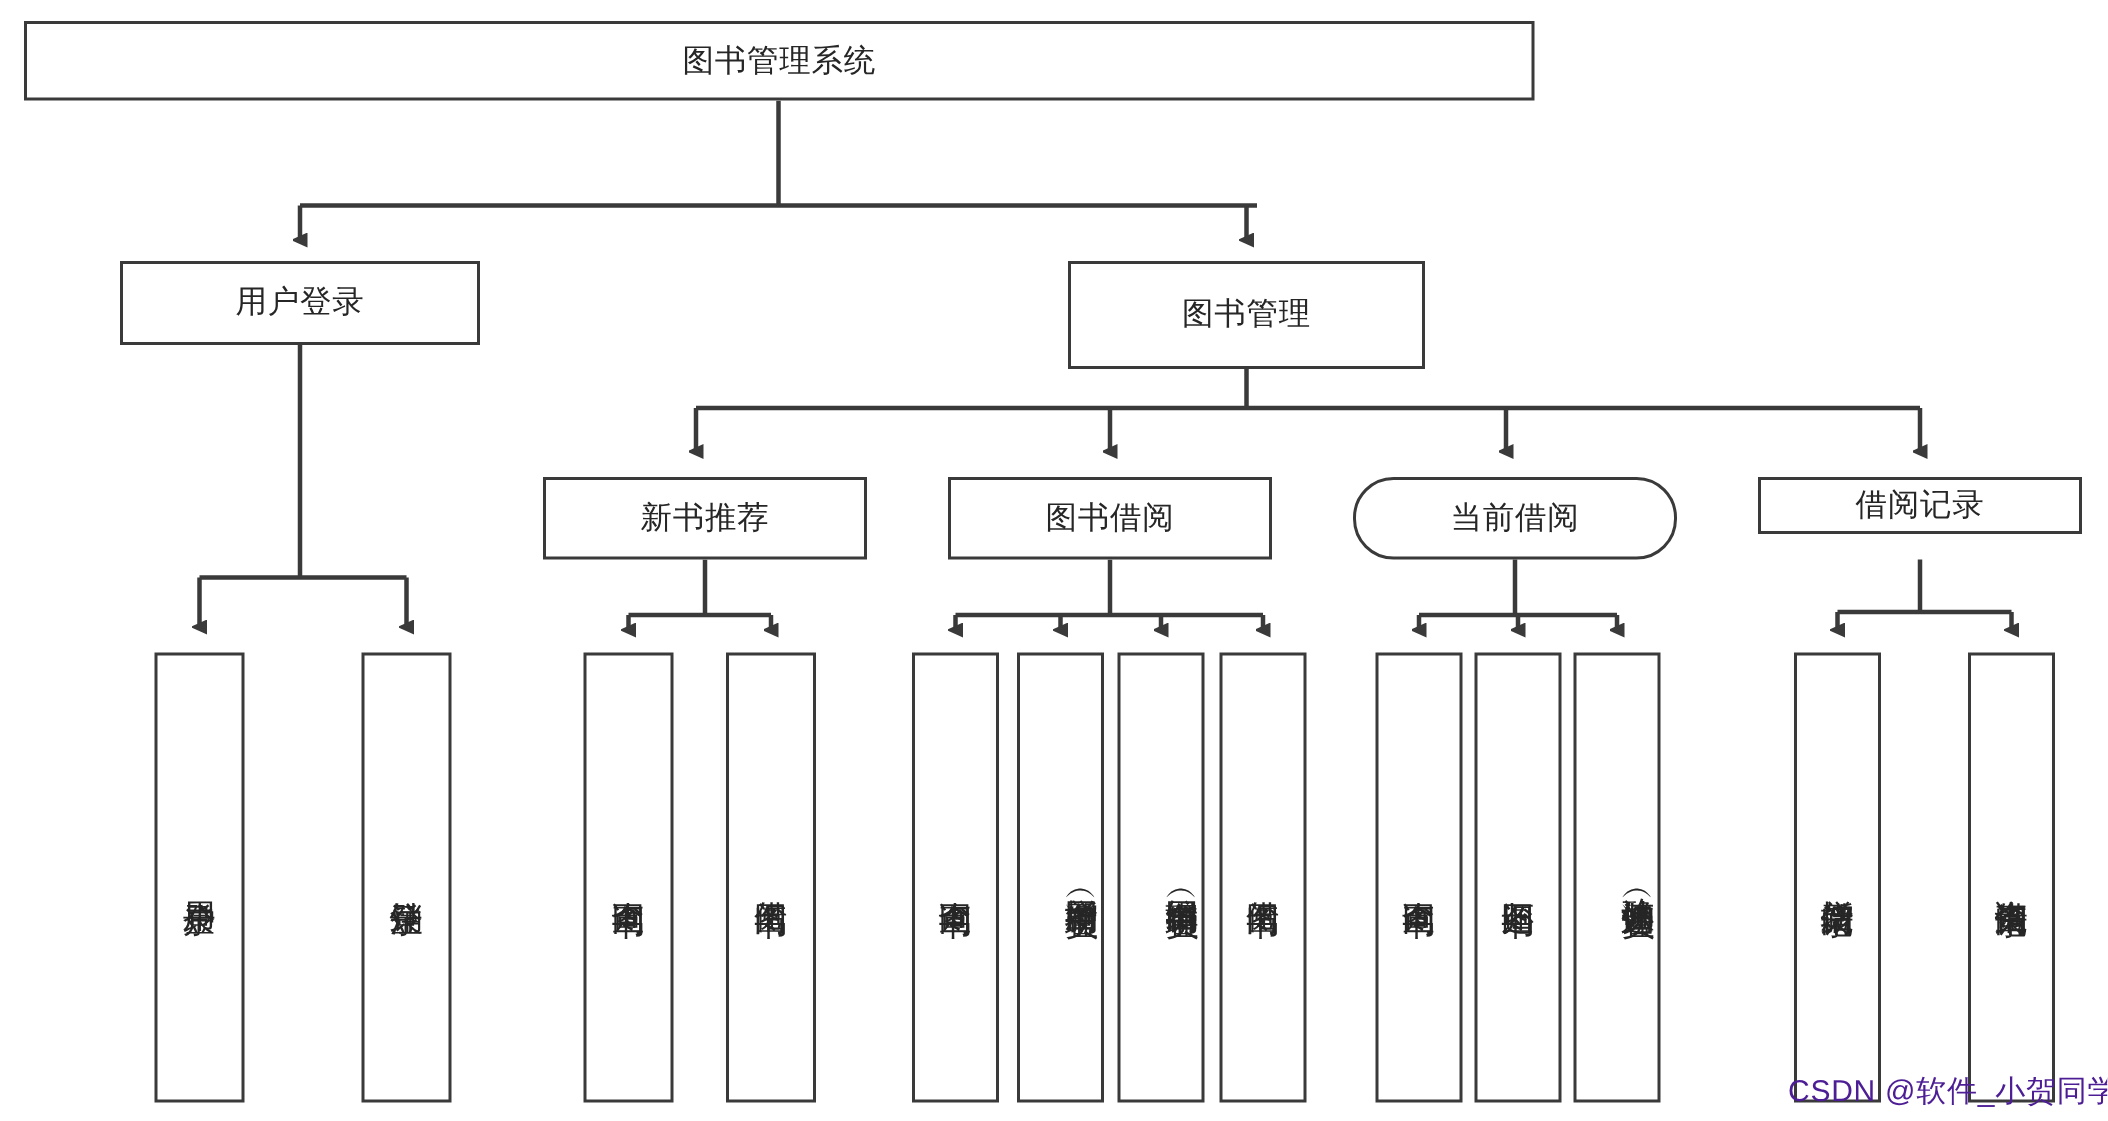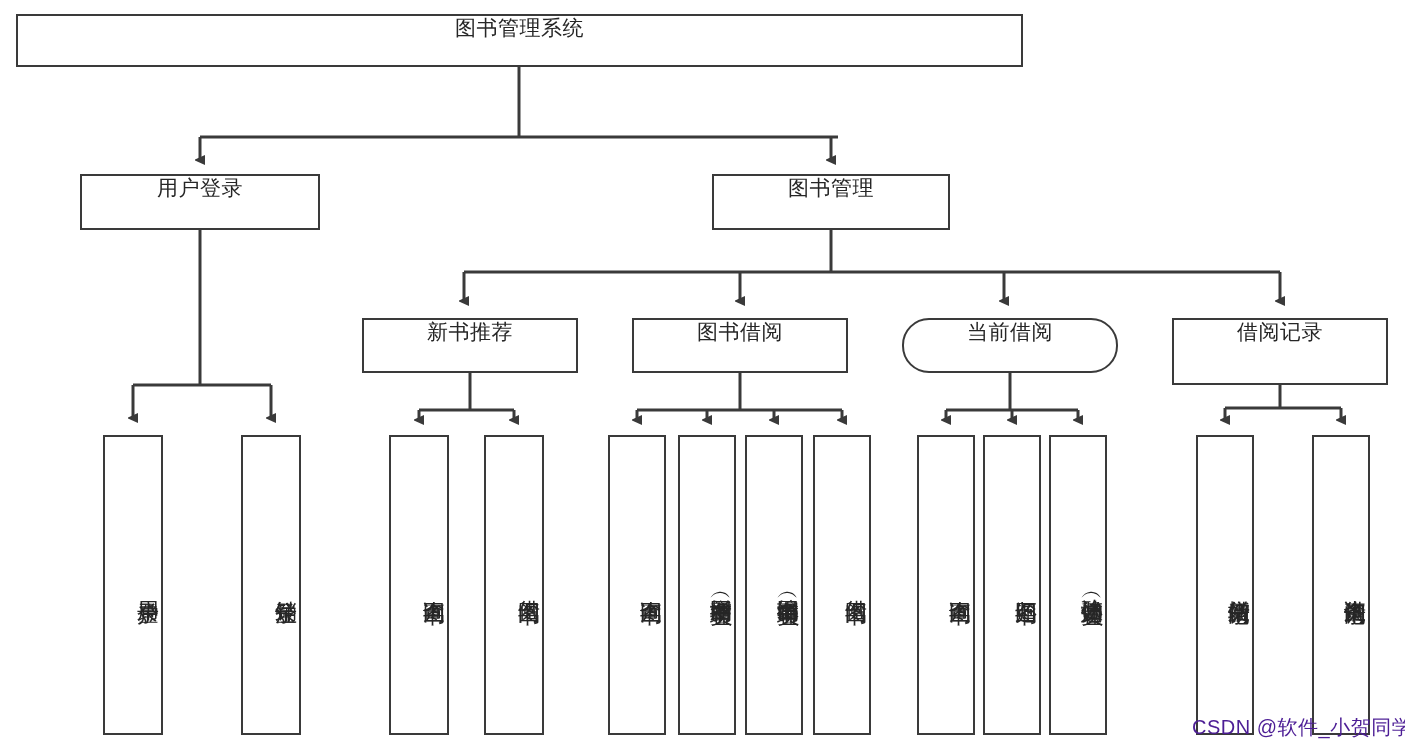--- a/index.html
+++ b/index.html
@@ -24,21 +24,21 @@
     width: 1405px;
     height: 747px;
     pointer-events: none;
   }
   .node {
     position: absolute;
     box-sizing: border-box;
     border: 2px solid #3a3a3a;
     background: #ffffff;
     display: flex;
-    align-items: flex-start;
+    align-items: center;
     justify-content: center;
     color: #262626;
   }
   .node.horiz {
     font-size: 21px;
     letter-spacing: 0.5px;
     line-height: 1.1;
     white-space: nowrap;
   }
   .node.vert {
@@ -121,34 +121,34 @@
     </g>
   </svg>
 
   <div class="node horiz" style="left:16px; top:14px; width:1007px; height:53px;">
     <span class="node-label">图书管理系统</span>
   </div>
 
   <div class="node horiz" style="left:80px; top:174px; width:240px; height:56px;">
     <span class="node-label">用户登录</span>
   </div>
-  <div class="node horiz" style="left:712px; top:174px; width:238px; height:56px;">
+  <div class="node horiz" style="left:712px; top:174px; width:238px; height:72px;">
     <span class="node-label">图书管理</span>
   </div>
 
   <div class="node horiz" style="left:632px; top:318px; width:216px; height:55px;">
     <span class="node-label">图书借阅</span>
   </div>
   <div class="node horiz" style="left:362px; top:318px; width:216px; height:55px;">
     <span class="node-label">新书推荐</span>
   </div>
   <div class="node horiz" style="left:902px; top:318px; width:216px; height:55px;border-radius:27px;">
     <span class="node-label">当前借阅</span>
   </div>
-  <div class="node horiz" style="left:1172px; top:318px; width:216px; height:67px;">
+  <div class="node horiz" style="left:1172px; top:318px; width:216px; height:38px;">
     <span class="node-label">借阅记录</span>
   </div>
 
   <div class="node vert" style="left:103px; top:435px; width:60px; height:300px;">
     <span class="node-label">用户登录</span>
   </div>
   <div class="node vert" style="left:241px; top:435px; width:60px; height:300px;">
     <span class="node-label">注销登录</span>
   </div>
 

